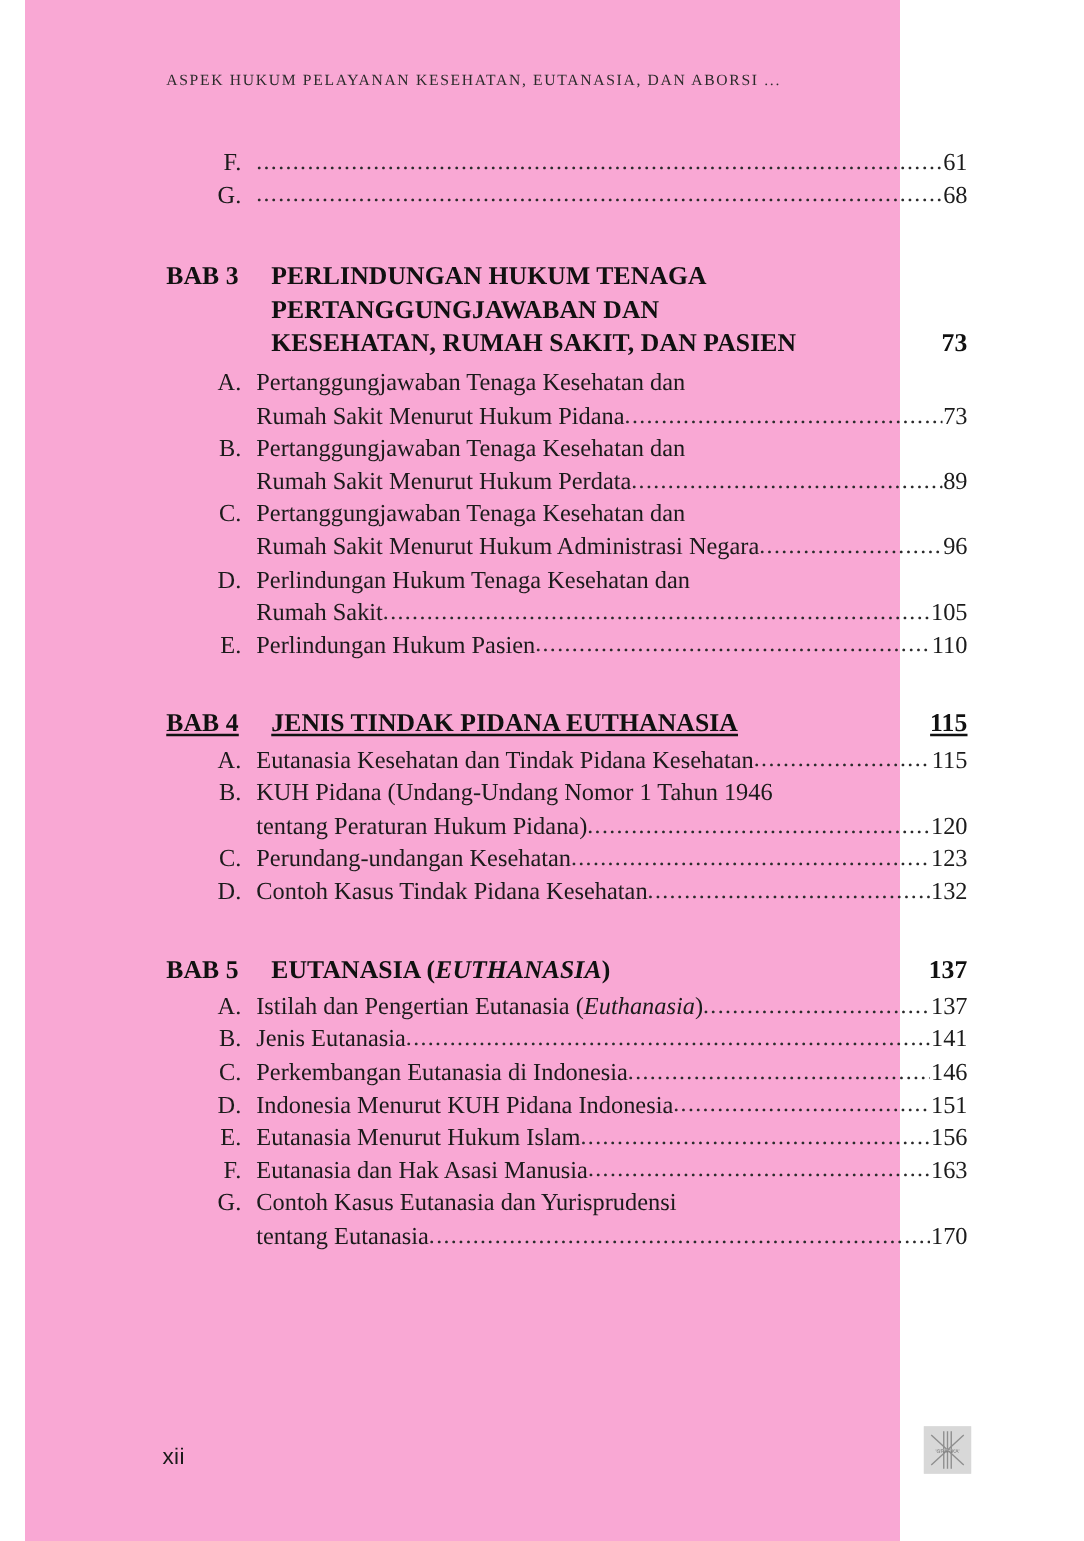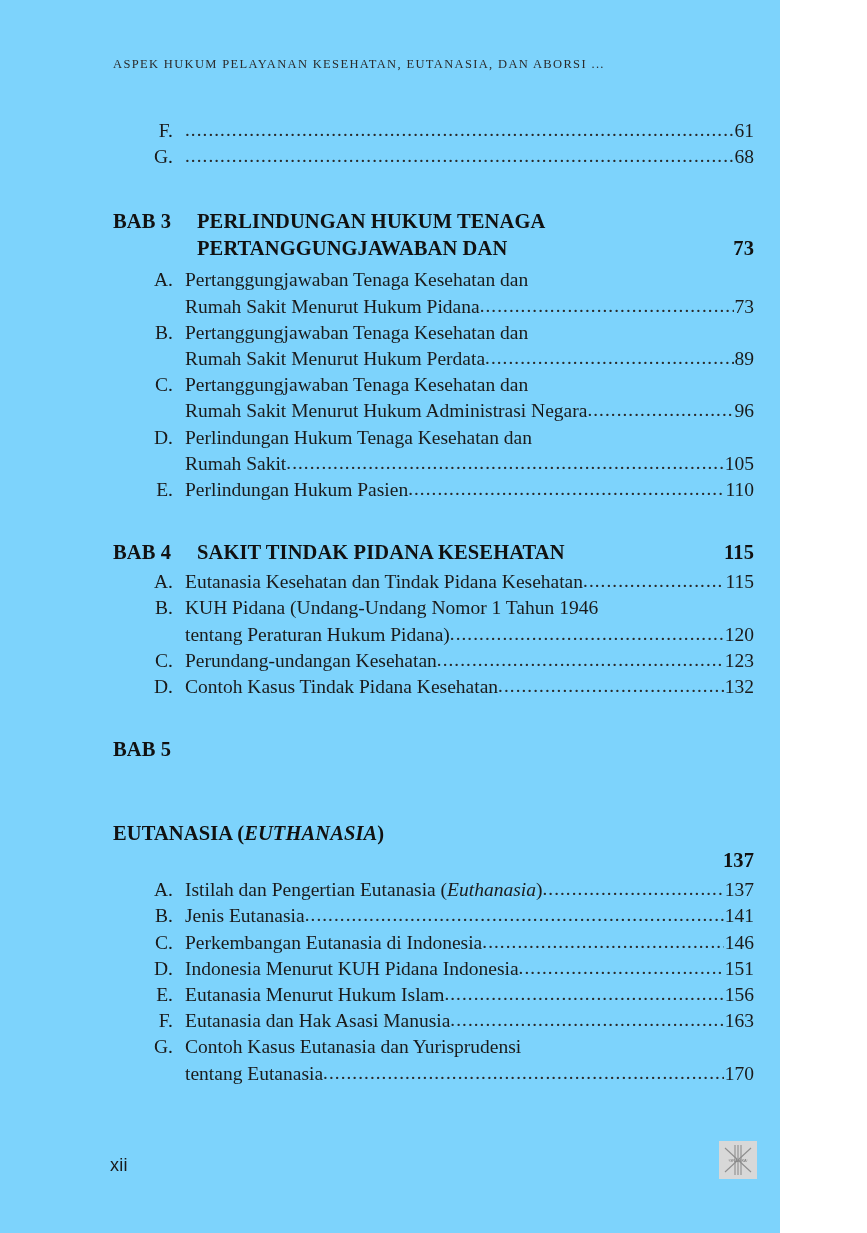--- a/index.html
+++ b/index.html
@@ -12,23 +12,24 @@
     height: 1233px;
     position: relative;
     font-family: "Liberation Serif", "DejaVu Serif", serif;
     color: #1a1a1a;
     overflow: hidden;
   }
 
   .page {
     position: absolute;
     inset: 0;
-    width: 780px;
+    width: 700px;
     height: 1233px;
-    background: #7dd3fc;
+    background: #f9a8d4;
+    margin-left: 20px;
   }
 
   
   .running-header {
     position: absolute;
     left: 113px;
     top: 57px;
     font-family: "Liberation Serif", "DejaVu Serif", serif;
     font-size: 12.5px;
     letter-spacing: 1.35px;
@@ -68,22 +69,22 @@
     font-style: italic;
   }
   .chapter-page {
     flex: 0 0 auto;
     min-width: 38px;
     text-align: right;
     align-self: flex-end;
   }
 
   .chapter-3 { margin-top: 38px; }
-  .chapter-4 { margin-top: 36px; }
-  .chapter-5 { margin-top: 36px; flex-direction: column; }
+  .chapter-4 { margin-top: 36px; text-decoration: underline; }
+  .chapter-5 { margin-top: 36px; }
 
   
   .entries {
     margin-top: 6px;
   }
   .entry {
     display: flex;
     align-items: flex-start;
     font-size: 19.5px;
     line-height: 26.2px;
@@ -192,20 +193,21 @@
         </div>
       </div>
 
     <div id="chapters-container">
         <div>
           <div class="chapter chapter-3">
             <div class="chapter-label">BAB 3</div>
             <div class="chapter-title">
               <div>PERLINDUNGAN HUKUM TENAGA</div>
               <div>PERTANGGUNGJAWABAN DAN</div>
+              <div>KESEHATAN, RUMAH SAKIT, DAN PASIEN</div>
             </div>
             <div class="chapter-page">73</div>
           </div>
           <div class="entries chap3-entries">
             <div class="entry">
               <div class="entry-letter">A.</div>
               <div class="entry-body">
                 <span class="entry-line">Pertanggungjawaban Tenaga Kesehatan dan</span>
                 <div class="entry-last-line">
                   <span class="entry-text">Rumah Sakit Menurut Hukum Pidana</span>
@@ -256,21 +258,21 @@
                   <span class="entry-page">110</span>
                 </div>
               </div>
             </div>
           </div>
         </div>
         <div>
           <div class="chapter chapter-4">
             <div class="chapter-label">BAB 4</div>
             <div class="chapter-title">
-              <div>SAKIT TINDAK PIDANA KESEHATAN</div>
+              <div>JENIS TINDAK PIDANA EUTHANASIA</div>
             </div>
             <div class="chapter-page">115</div>
           </div>
           <div class="entries chap4-entries">
             <div class="entry">
               <div class="entry-letter">A.</div>
               <div class="entry-body">
                 <div class="entry-last-line">
                   <span class="entry-text">Eutanasia Kesehatan dan Tindak Pidana Kesehatan</span>
                   <span class="leader">...........................................................................................................................................</span>

